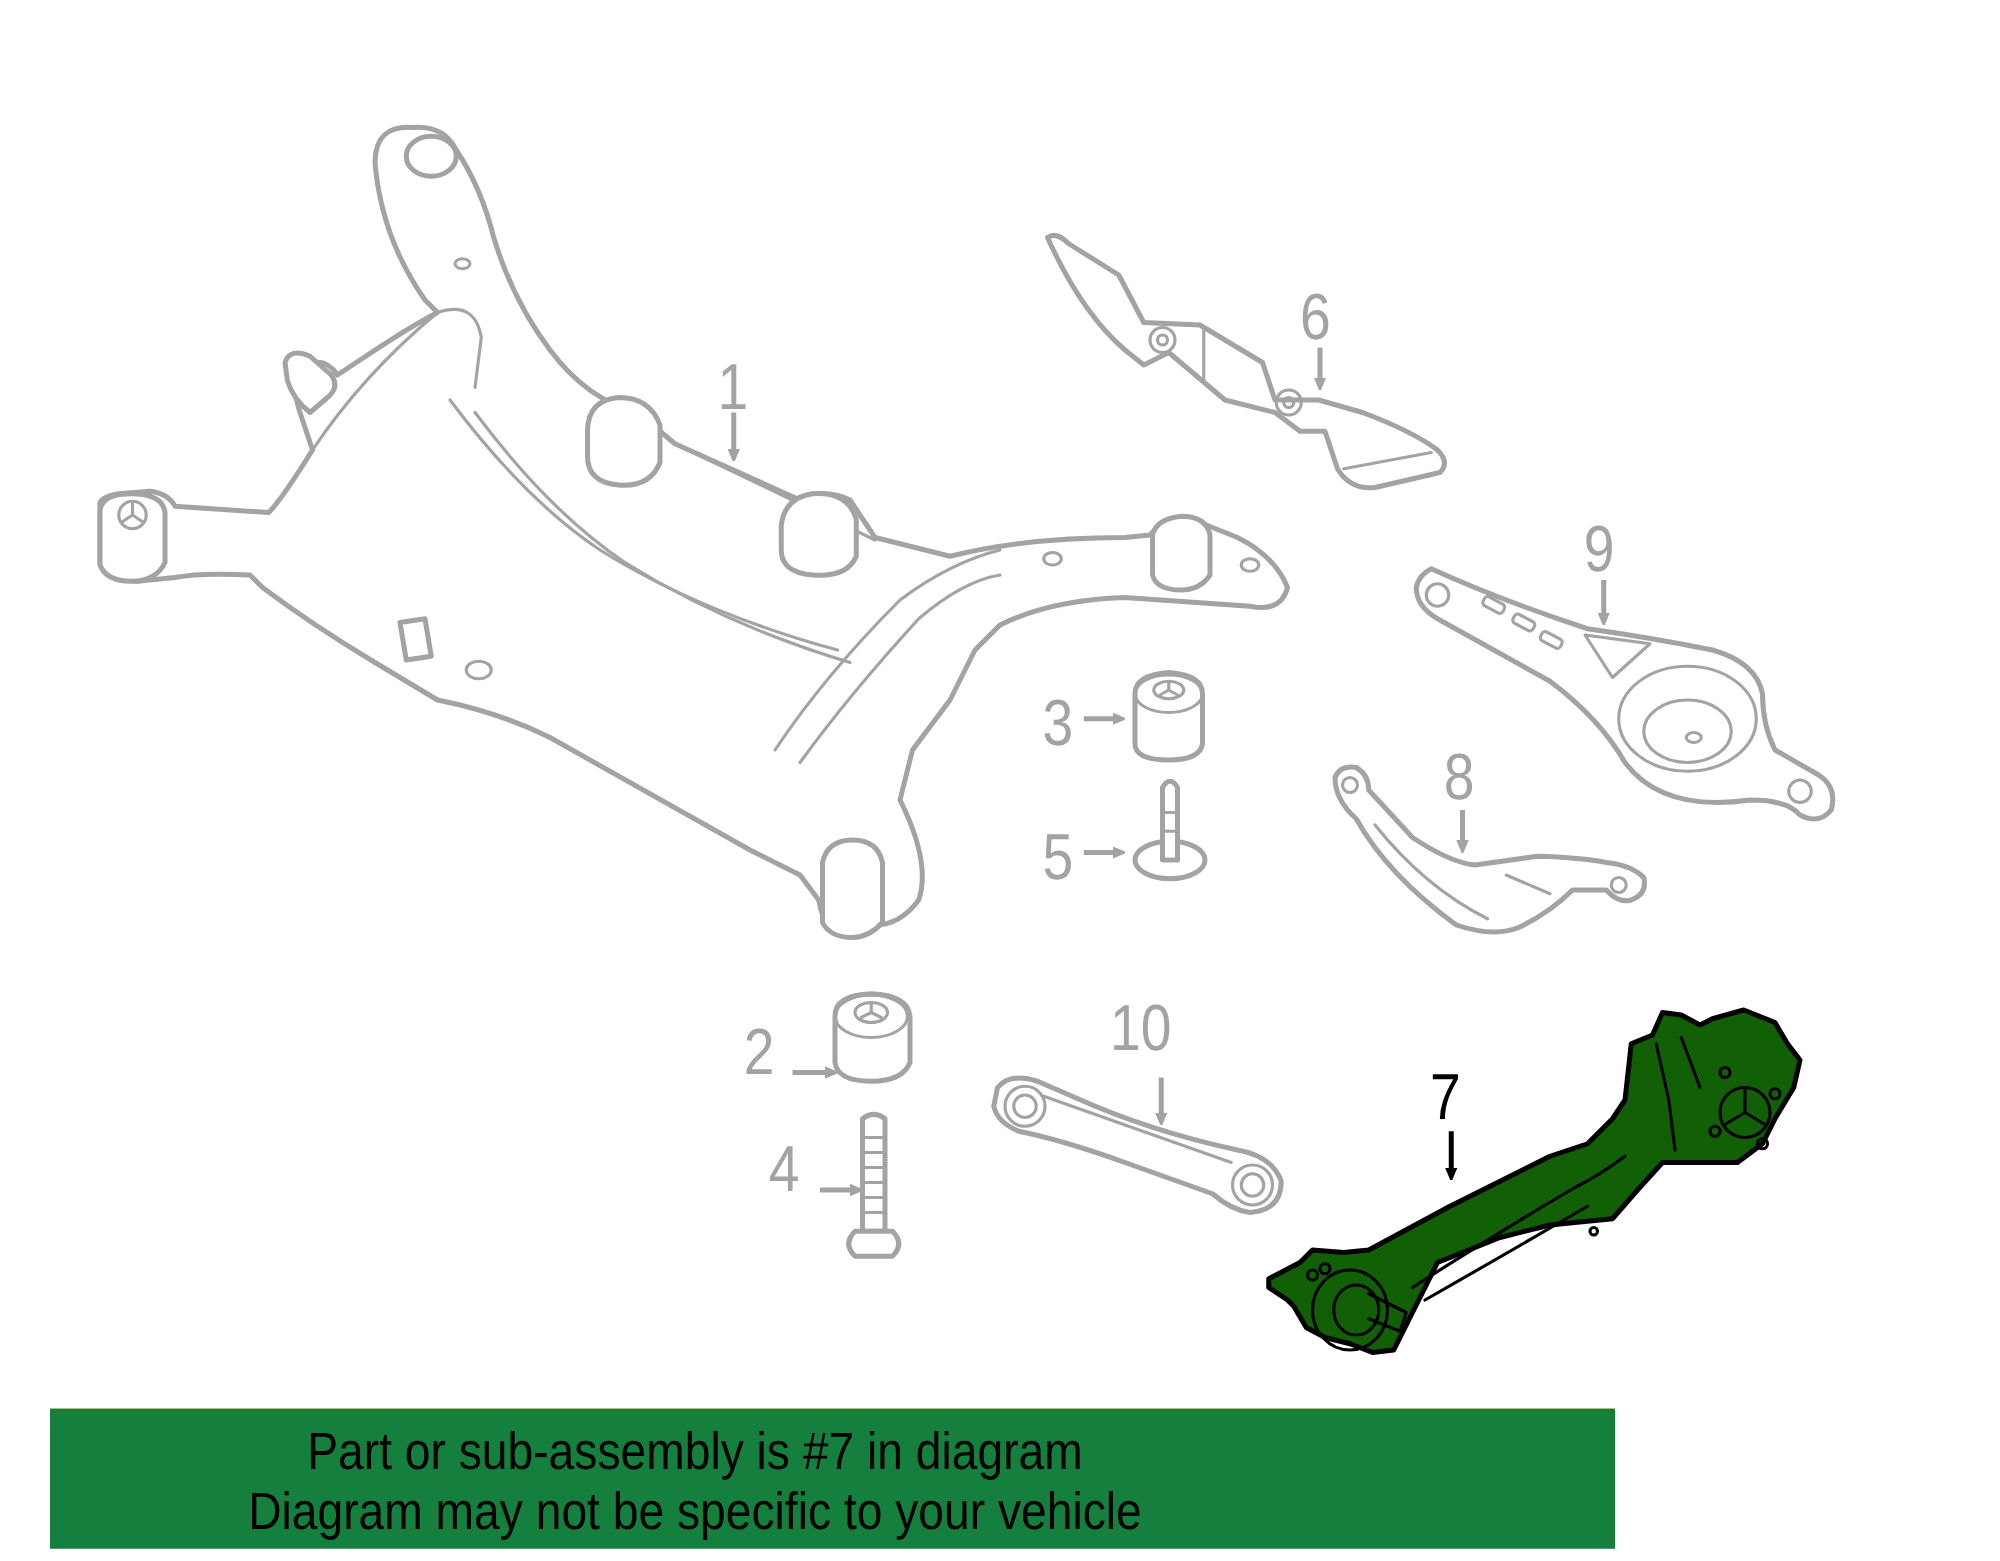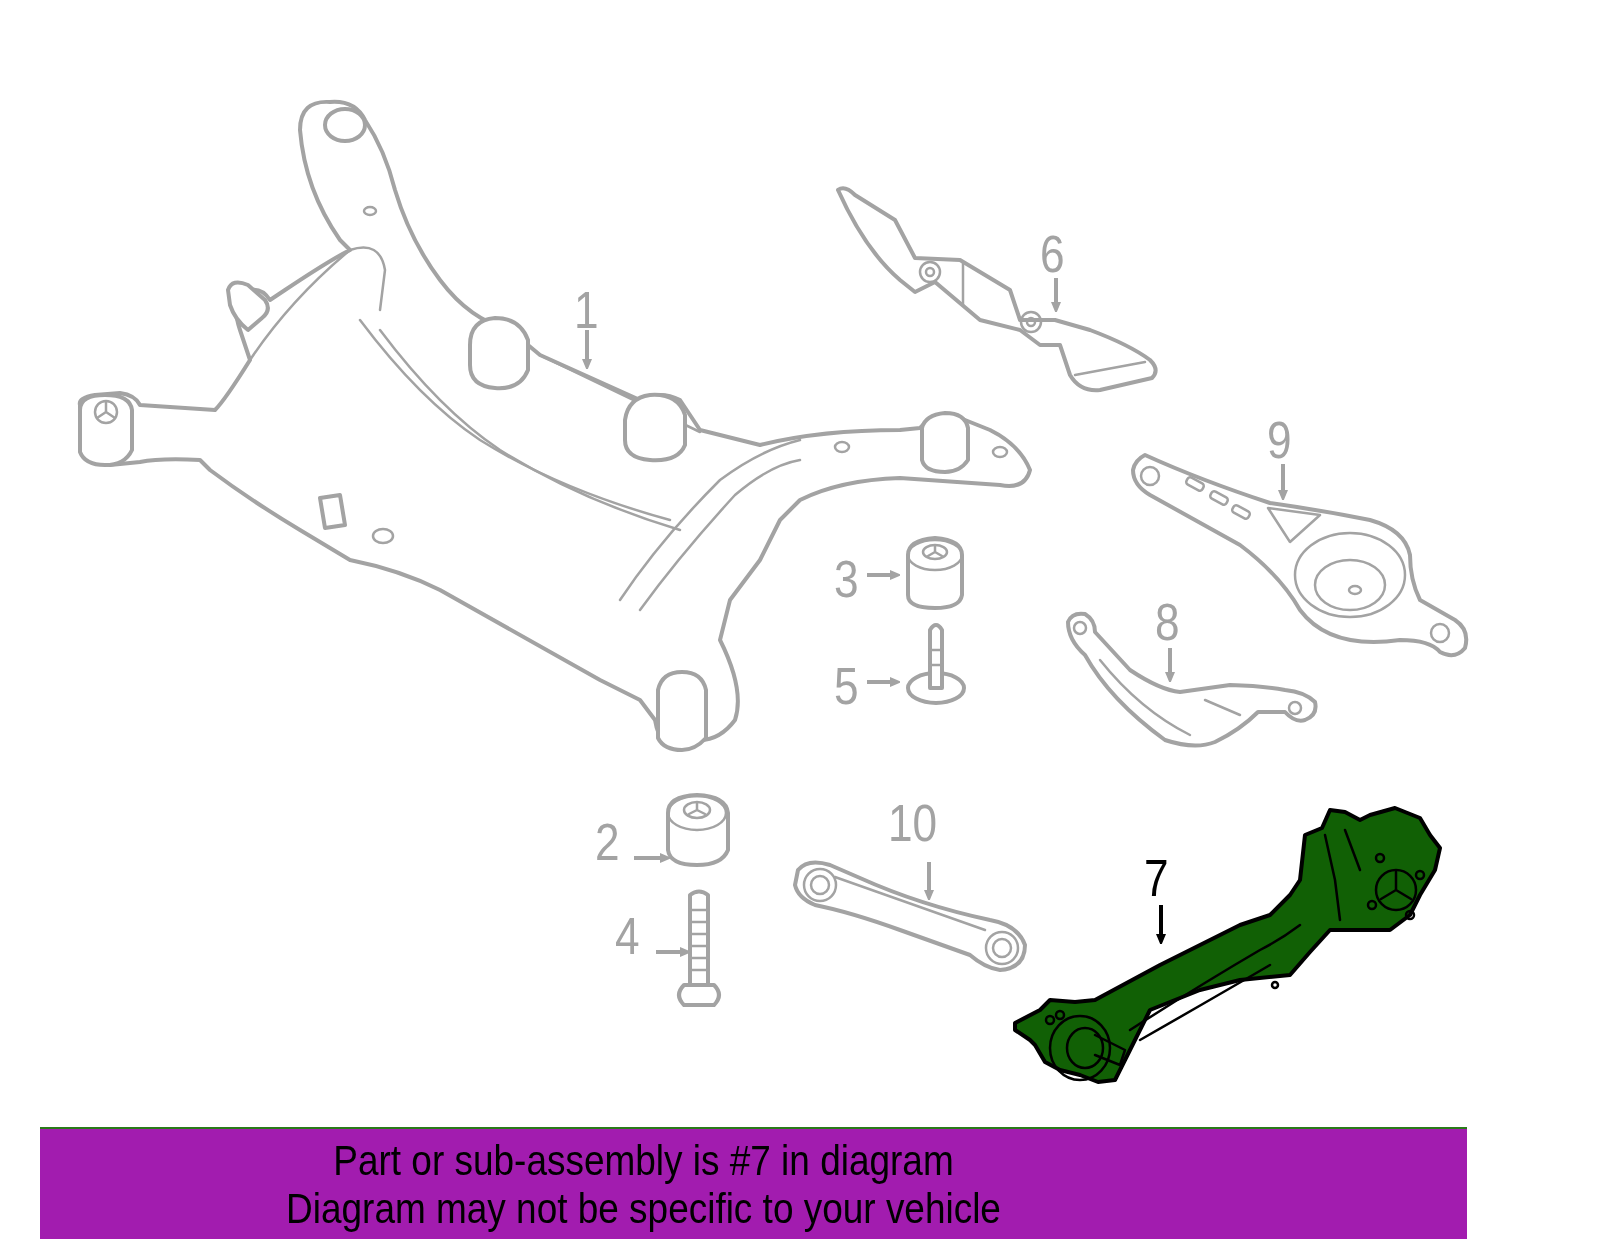--- a/index.html
+++ b/index.html
@@ -4,21 +4,21 @@
 <style>
   html, body { margin: 0; padding: 0; background: #ffffff; }
   body { width: 1600px; height: 1249px; position: relative; overflow: hidden; font-family: "Liberation Sans", sans-serif; }
   #diagram { position: absolute; left: 0; top: 0; width: 1600px; height: 1100px; }
   .ghost { fill: #ffffff; stroke: #a3a3a3; stroke-width: 4; stroke-linejoin: round; stroke-linecap: round; }
   .ghost-thin { fill: none; stroke: #a3a3a3; stroke-width: 2.5; stroke-linecap: round; stroke-linejoin: round; }
   .hl { fill: #116005; stroke: #000000; stroke-width: 4; stroke-linejoin: round; stroke-linecap: round; }
   .hl-thin { fill: none; stroke: #000000; stroke-width: 2.5; stroke-linecap: round; stroke-linejoin: round; }
   .callout { position: absolute; font-family: "Liberation Sans", sans-serif; font-size: 52px; line-height: 1; color: #a3a3a3; transform: scaleX(0.85); transform-origin: left top; }
   .callout.active { color: #000000; }
-  #banner { position: absolute; left: 40px; top: 1127px; width: 1427px; height: 112px; background: #a21caf; border-top: 2px solid #2a7a1a; box-sizing: border-box; }
+  #banner { position: absolute; left: 40px; top: 1127px; width: 1252px; height: 112px; background: #15803d; border-top: 2px solid #2a7a1a; box-sizing: border-box; }
   .banner-line { position: absolute; left: 0; width: 100%; text-align: center; font-family: "Liberation Sans", sans-serif; font-size: 42px; color: #000000; transform: scaleX(0.88); transform-origin: 50% 0; }
   .banner-line.l1 { top: 8px; padding-right: 250px; box-sizing: border-box; }
   .banner-line.l2 { top: 56px; padding-right: 250px; box-sizing: border-box; }
 </style>
 </head>
 <body>
 
 <svg id="diagram" viewBox="0 0 1600 1100" xmlns="http://www.w3.org/2000/svg">
   <defs>
     <marker id="arrowG" markerWidth="10" markerHeight="10" refX="6" refY="5" orient="auto" markerUnits="userSpaceOnUse">

